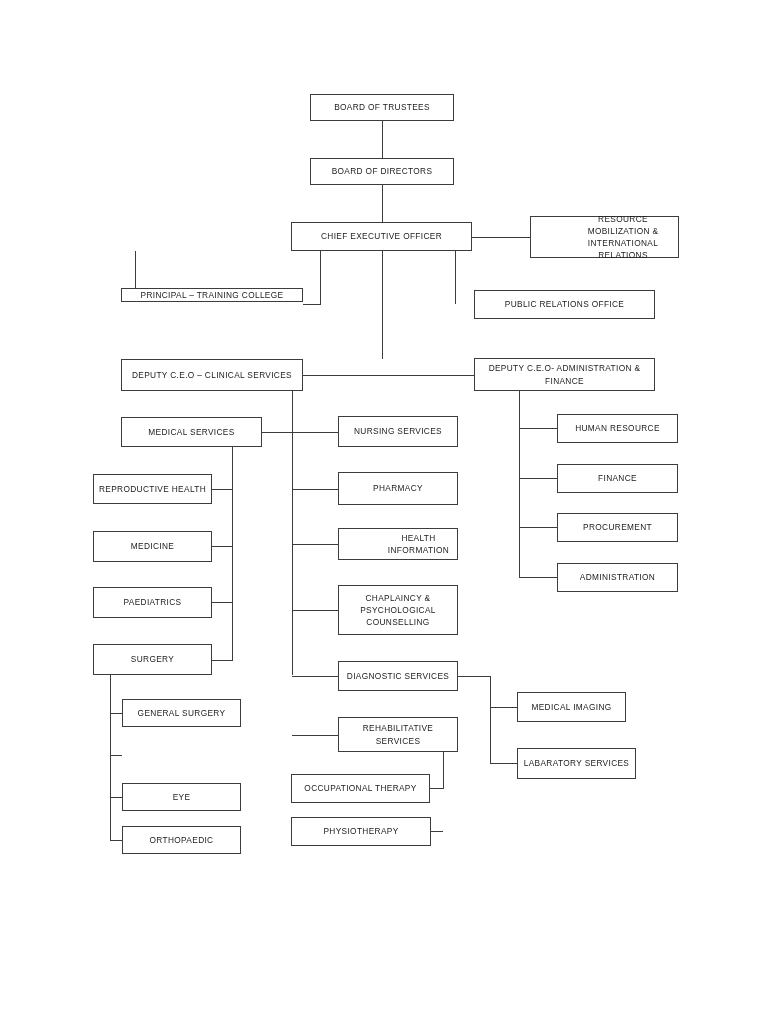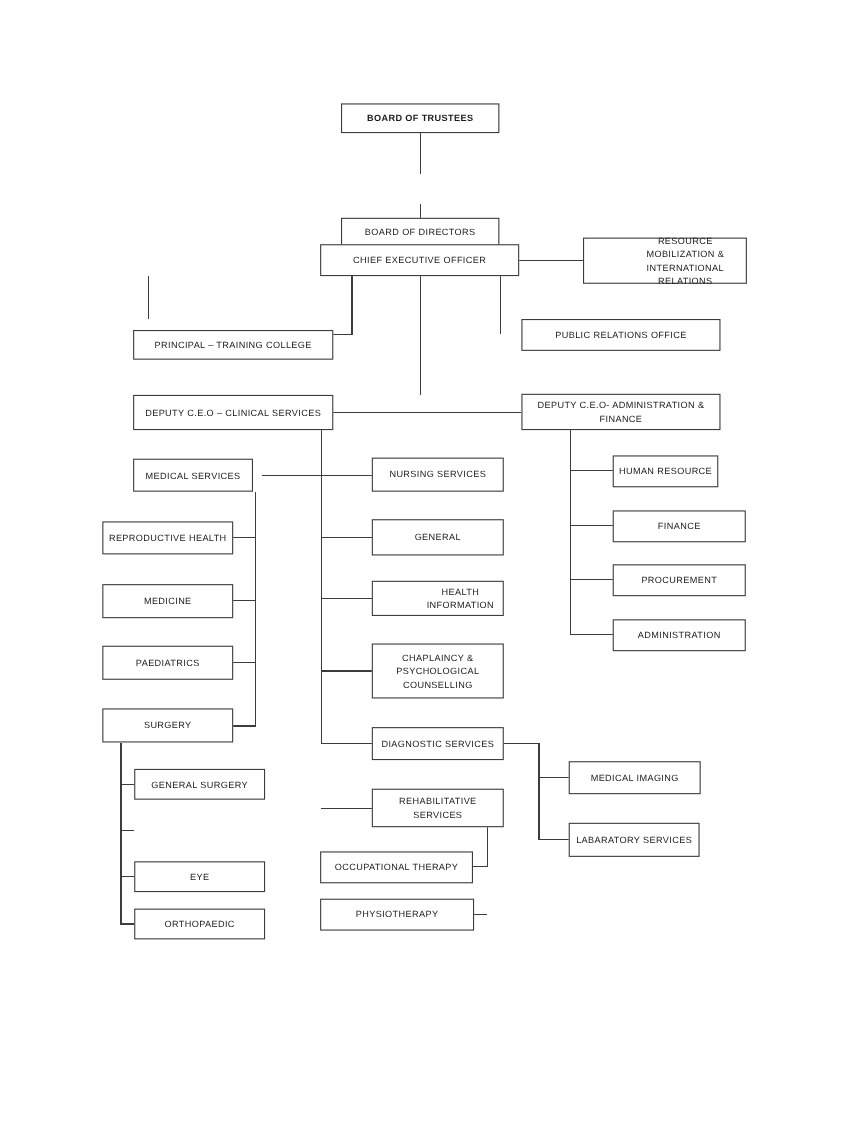--- a/index.html
+++ b/index.html
@@ -81,47 +81,47 @@
       <path d="M458,676 L490,676 L490,763 L517,763" fill="none" stroke="#3c3c3c" stroke-width="1" shape-rendering="crispEdges"></path>
       <path d="M490,707 L517,707" fill="none" stroke="#3c3c3c" stroke-width="1" shape-rendering="crispEdges"></path>
       <path d="M430,788 L443,788 L443,752" fill="none" stroke="#3c3c3c" stroke-width="1" shape-rendering="crispEdges"></path>
       <path d="M431,831 L443,831" fill="none" stroke="#3c3c3c" stroke-width="1" shape-rendering="crispEdges"></path>
       <path d="M519,391 L519,577 L557,577" fill="none" stroke="#3c3c3c" stroke-width="1" shape-rendering="crispEdges"></path>
       <path d="M519,428 L557,428" fill="none" stroke="#3c3c3c" stroke-width="1" shape-rendering="crispEdges"></path>
       <path d="M519,478 L557,478" fill="none" stroke="#3c3c3c" stroke-width="1" shape-rendering="crispEdges"></path>
       <path d="M519,527 L557,527" fill="none" stroke="#3c3c3c" stroke-width="1" shape-rendering="crispEdges"></path>
     </svg>
 
-  <div class="node" style="left: 310px; top: 94px; width: 144px; height: 27px; font-weight: bold;">
+  <div class="node" style="left: 310px; top: 94px; width: 144px; height: 27px;">
     <span class="node-label">BOARD OF TRUSTEES</span>
   </div>
-  <div class="node" style="left: 310px; top: 158px; width: 144px; height: 27px; margin-top: 40px;">
+  <div class="node" style="left: 310px; top: 158px; width: 144px; height: 27px;">
     <span class="node-label">BOARD OF DIRECTORS</span>
   </div>
   <div class="node" style="left: 291px; top: 222px; width: 181px; height: 29px;">
     <span class="node-label">CHIEF EXECUTIVE OFFICER</span>
   </div>
   <div class="node" style="left: 530px; top: 216px; width: 149px; height: 42px; padding-left: 40px;">
     <span class="node-label">RESOURCE MOBILIZATION &amp;
 INTERNATIONAL RELATIONS</span>
   </div>
-  <div class="node" style="left: 121px; top: 300px; width: 182px; height: 27px;">
+  <div class="node" style="left: 121px; top: 288px; width: 182px; height: 14px;">
     <span class="node-label">PRINCIPAL – TRAINING COLLEGE</span>
   </div>
   <div class="node" style="left: 474px; top: 290px; width: 181px; height: 29px;">
     <span class="node-label">PUBLIC RELATIONS OFFICE</span>
   </div>
   <div class="node" style="left: 121px; top: 359px; width: 182px; height: 32px;">
     <span class="node-label">DEPUTY C.E.O – CLINICAL SERVICES</span>
   </div>
   <div class="node" style="left: 474px; top: 358px; width: 181px; height: 33px;">
     <span class="node-label">DEPUTY C.E.O- ADMINISTRATION &amp;
 FINANCE</span>
   </div>
-  <div class="node" style="left: 121px; top: 417px; width: 109px; height: 30px;">
+  <div class="node" style="left: 121px; top: 417px; width: 141px; height: 30px;">
     <span class="node-label">MEDICAL SERVICES</span>
   </div>
   <div class="node" style="left: 93px; top: 474px; width: 119px; height: 30px;">
     <span class="node-label">REPRODUCTIVE HEALTH</span>
   </div>
   <div class="node" style="left: 93px; top: 587px; width: 119px; height: 31px;">
     <span class="node-label">PAEDIATRICS</span>
   </div>
   <div class="node" style="left: 93px; top: 531px; width: 119px; height: 31px;">
     <span class="node-label">MEDICINE</span>
@@ -135,21 +135,21 @@
   <div class="node" style="left: 122px; top: 783px; width: 119px; height: 28px;">
     <span class="node-label">EYE</span>
   </div>
   <div class="node" style="left: 122px; top: 826px; width: 119px; height: 28px;">
     <span class="node-label">ORTHOPAEDIC</span>
   </div>
   <div class="node" style="left: 338px; top: 416px; width: 120px; height: 31px;">
     <span class="node-label">NURSING SERVICES</span>
   </div>
   <div class="node" style="left: 338px; top: 472px; width: 120px; height: 33px;">
-    <span class="node-label">GENERAL</span>
+    <span class="node-label">PHARMACY</span>
   </div>
   <div class="node" style="left: 338px; top: 528px; width: 120px; height: 32px; padding-left: 44px;">
     <span class="node-label">HEALTH INFORMATION</span>
   </div>
   <div class="node" style="left: 338px; top: 661px; width: 120px; height: 30px;">
     <span class="node-label">DIAGNOSTIC SERVICES</span>
   </div>
   <div class="node" style="left: 338px; top: 585px; width: 120px; height: 50px;">
     <span class="node-label">CHAPLAINCY &amp;
 PSYCHOLOGICAL
@@ -158,27 +158,27 @@
   <div class="node" style="left: 338px; top: 717px; width: 120px; height: 35px;">
     <span class="node-label">REHABILITATIVE
 SERVICES</span>
   </div>
   <div class="node" style="left: 291px; top: 774px; width: 139px; height: 29px;">
     <span class="node-label">OCCUPATIONAL THERAPY</span>
   </div>
   <div class="node" style="left: 291px; top: 817px; width: 140px; height: 29px;">
     <span class="node-label">PHYSIOTHERAPY</span>
   </div>
-  <div class="node" style="left: 517px; top: 692px; width: 120px; height: 30px;">
+  <div class="node" style="left: 517px; top: 692px; width: 109px; height: 30px;">
     <span class="node-label">MEDICAL IMAGING</span>
   </div>
   <div class="node" style="left: 517px; top: 748px; width: 119px; height: 31px;">
     <span class="node-label">LABARATORY SERVICES</span>
   </div>
-  <div class="node" style="left: 557px; top: 414px; width: 96px; height: 29px;">
+  <div class="node" style="left: 557px; top: 414px; width: 121px; height: 29px;">
     <span class="node-label">HUMAN RESOURCE</span>
   </div>
   <div class="node" style="left: 557px; top: 464px; width: 121px; height: 29px;">
     <span class="node-label">FINANCE</span>
   </div>
   <div class="node" style="left: 557px; top: 513px; width: 121px; height: 29px;">
     <span class="node-label">PROCUREMENT</span>
   </div>
   <div class="node" style="left: 557px; top: 563px; width: 121px; height: 29px;">
     <span class="node-label">ADMINISTRATION</span>

